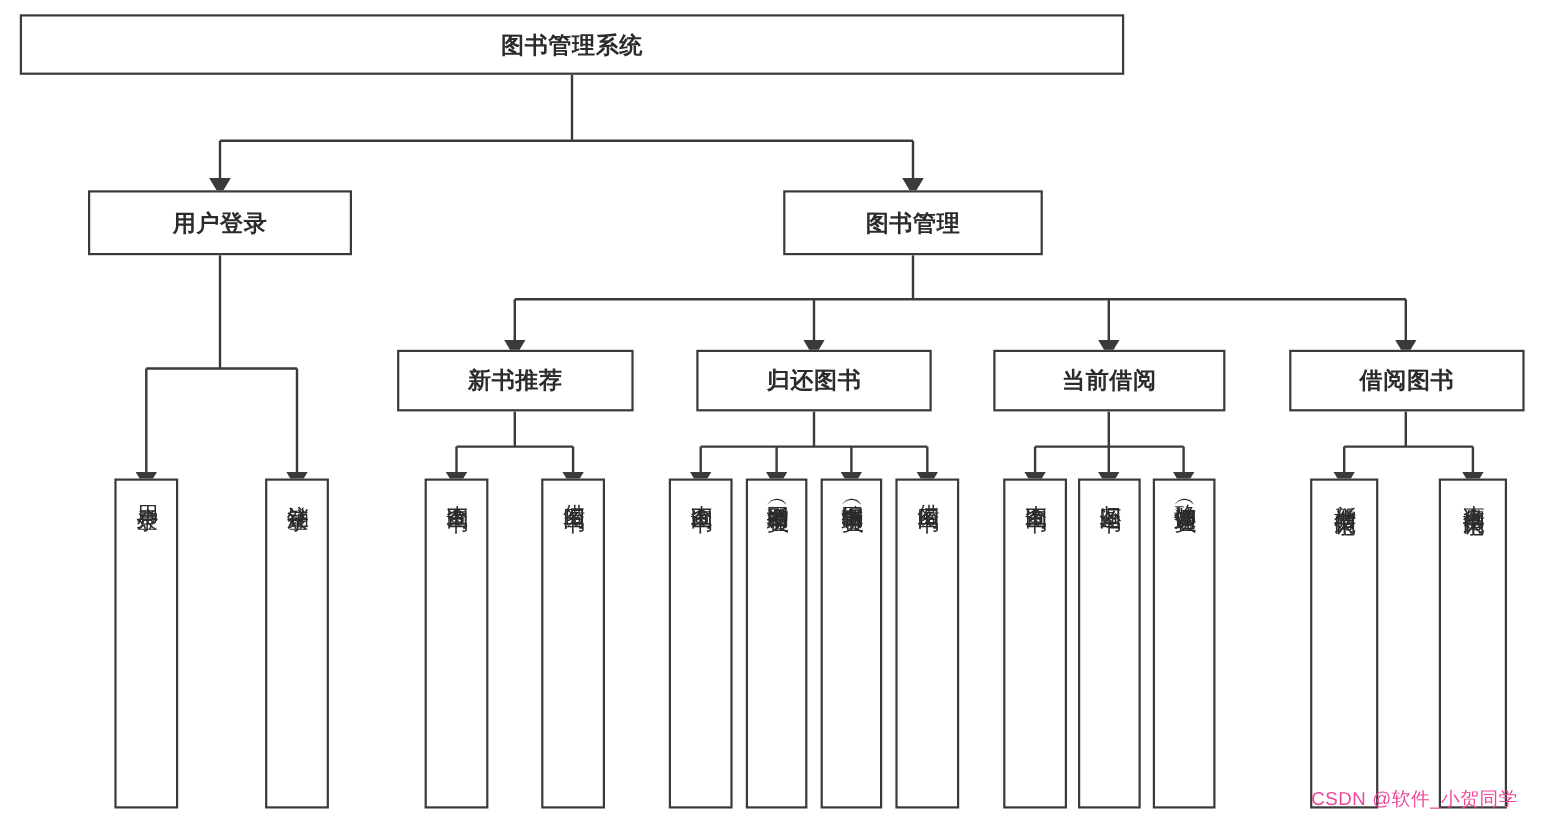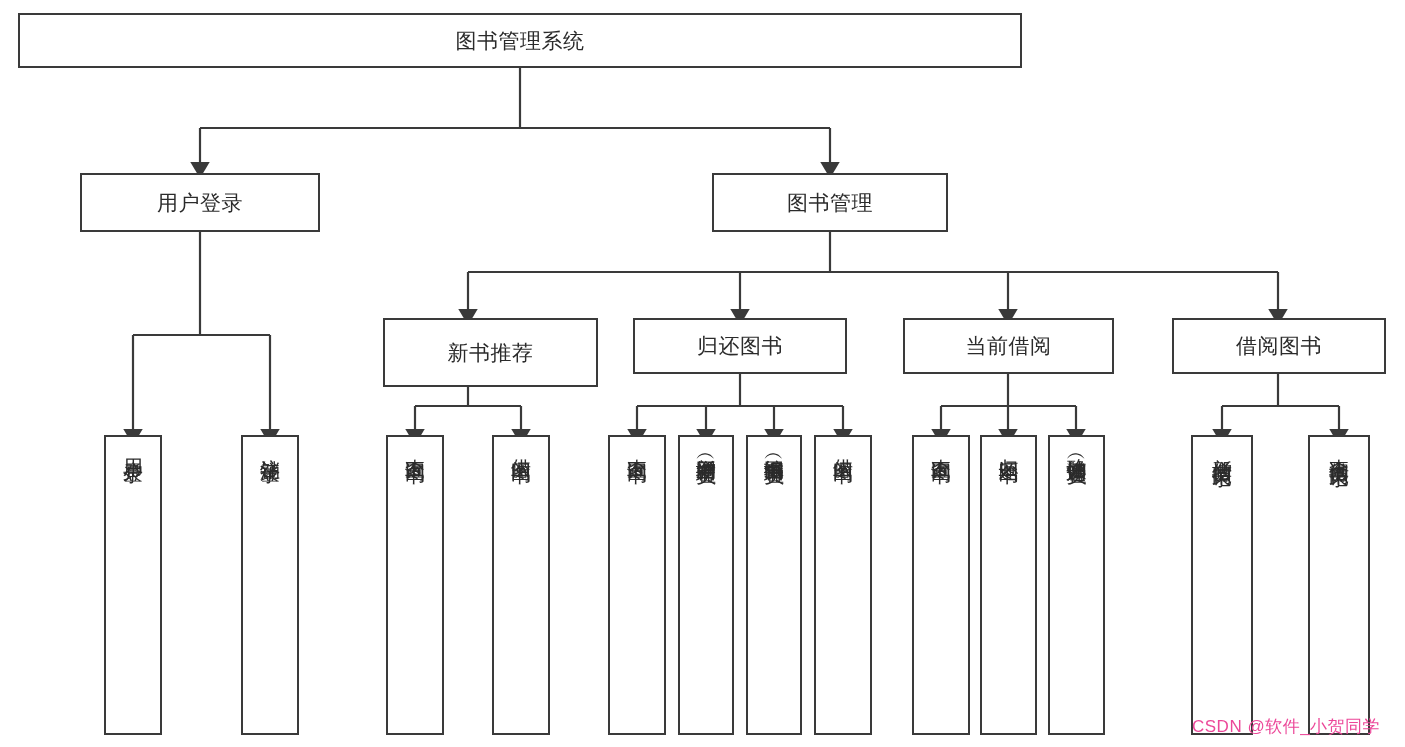--- a/index.html
+++ b/index.html
@@ -32,20 +32,21 @@
     border: 2px solid #3a3a3a;
     display: flex;
     align-items: center;
     justify-content: center;
     color: #2b2b2b;
   }
   .node.h {
     
     font-size: 21px;
     letter-spacing: 0.5px;
+    font-weight: bold;
   }
   .node.v {
     
     font-size: 20px;
     align-items: flex-start;
     justify-content: center;
     padding-top: 6px;
   }
   .vtext {
     writing-mode: vertical-rl;
@@ -126,21 +127,21 @@
   </div>
 
   <div class="node h" style="left:80px; top:173px; width:240px; height:59px;">
     <span>用户登录</span>
   </div>
 
   <div class="node h" style="left:712px; top:173px; width:236px; height:59px;">
     <span>图书管理</span>
   </div>
 
-  <div class="node h" style="left:361px; top:318px; width:215px; height:69px;margin-left:22px;">
+  <div class="node h" style="left:361px; top:318px; width:215px; height:56px;">
     <span>新书推荐</span>
   </div>
 
   <div class="node h" style="left:633px; top:318px; width:214px; height:56px;">
     <span>归还图书</span>
   </div>
 
   <div class="node h" style="left:903px; top:318px; width:211px; height:56px;">
     <span>当前借阅</span>
   </div>

